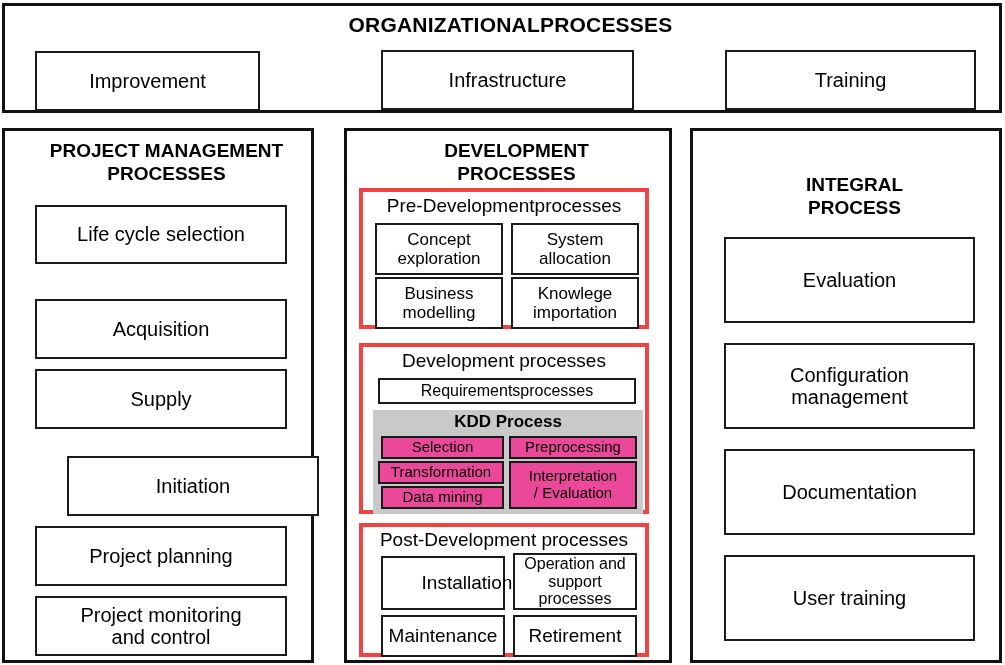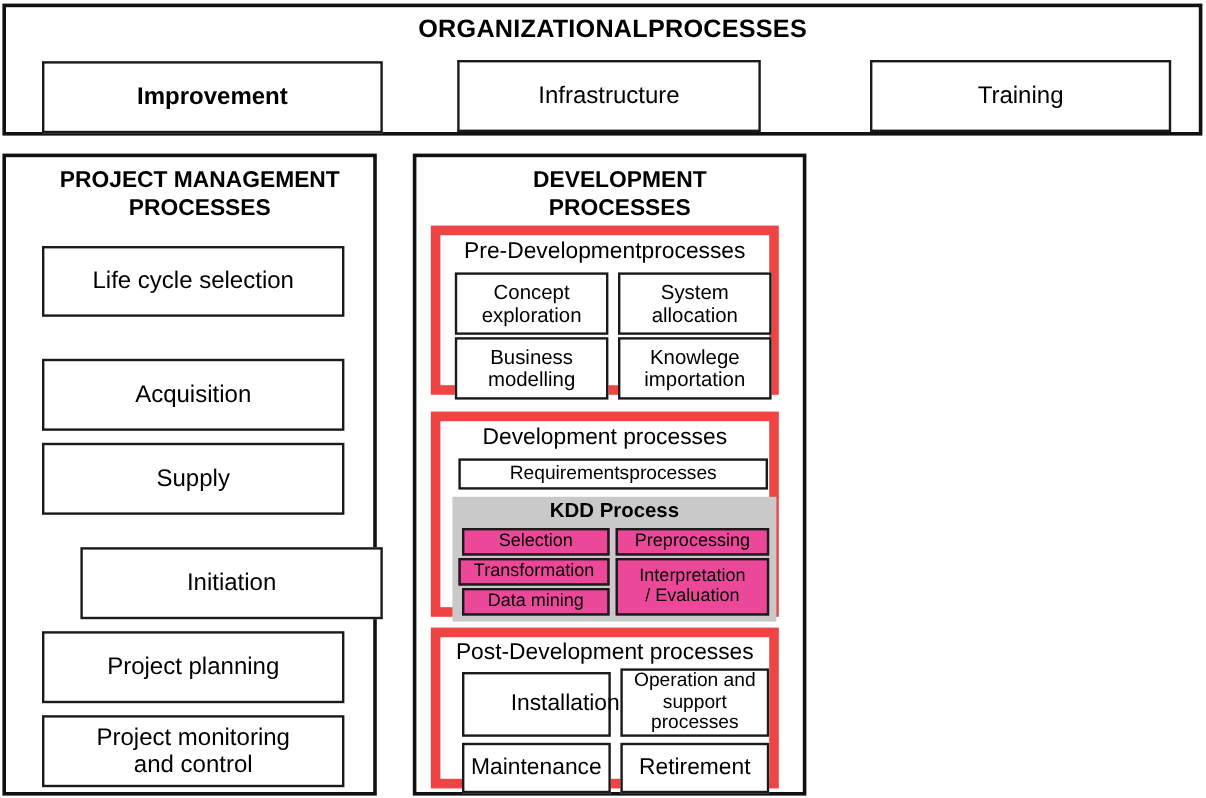--- a/index.html
+++ b/index.html
@@ -44,21 +44,21 @@
   }
 
   
   #org-band { left: 2px; top: 3px; width: 1000px; height: 110px; }
   #org-title {
     top: 7px;
     font-size: 21px;
     font-weight: bold;
     letter-spacing: 0.2px;
   }
-  #org-improvement   { left: 30px;  top: 45px; width: 284px; height: 60px; font-size: 20px; font-weight: bold; }
+  #org-improvement   { left: 30px;  top: 45px; width: 225px; height: 60px; font-size: 20px; }
   #org-infrastructure{ left: 376px; top: 44px; width: 253px; height: 60px; font-size: 20px; }
   #org-training      { left: 720px; top: 44px; width: 251px; height: 60px; font-size: 20px; }
 
   
   #pm-col { left: 2px; top: 128px; width: 312px; height: 535px; }
   #pm-title {
     top: 8px;
     font-size: 19px;
     font-weight: bold;
     line-height: 1.22;
@@ -76,21 +76,21 @@
   #dev-title {
     top: 8px;
     font-size: 19px;
     font-weight: bold;
     line-height: 1.22;
   }
 
   .sub-panel {
     position: absolute;
     box-sizing: border-box;
-    border: 8px solid #ef4444;
+    border: 4px solid #ef4444;
     background: #ffffff;
   }
   .sub-head {
     position: absolute;
     left: 0; right: 0;
     text-align: center;
     font-size: 19px;
   }
 
   
@@ -214,14 +214,23 @@
       <div class="sub-head" id="post-head">Post-Development processes</div>
       <div class="box post-box two-line" id="post-b0">Installation</div>
       <div class="box post-box two-line" id="post-b1">Operation and
 support
 processes</div>
       <div class="box post-box two-line" id="post-b2">Maintenance</div>
       <div class="box post-box two-line" id="post-b3">Retirement</div>
     </div>
   </div>
 
+  <div class="box outer" id="ip-col">
+    <div class="label-top two-line" id="ip-title">INTEGRAL
+PROCESS</div>
+    <div class="box ip-box two-line" id="ip-b0">Evaluation</div>
+    <div class="box ip-box two-line" id="ip-b1">Configuration
+management</div>
+    <div class="box ip-box two-line" id="ip-b2">Documentation</div>
+    <div class="box ip-box two-line" id="ip-b3">User training</div>
+  </div>
 
 </div>
 
 </body></html>

